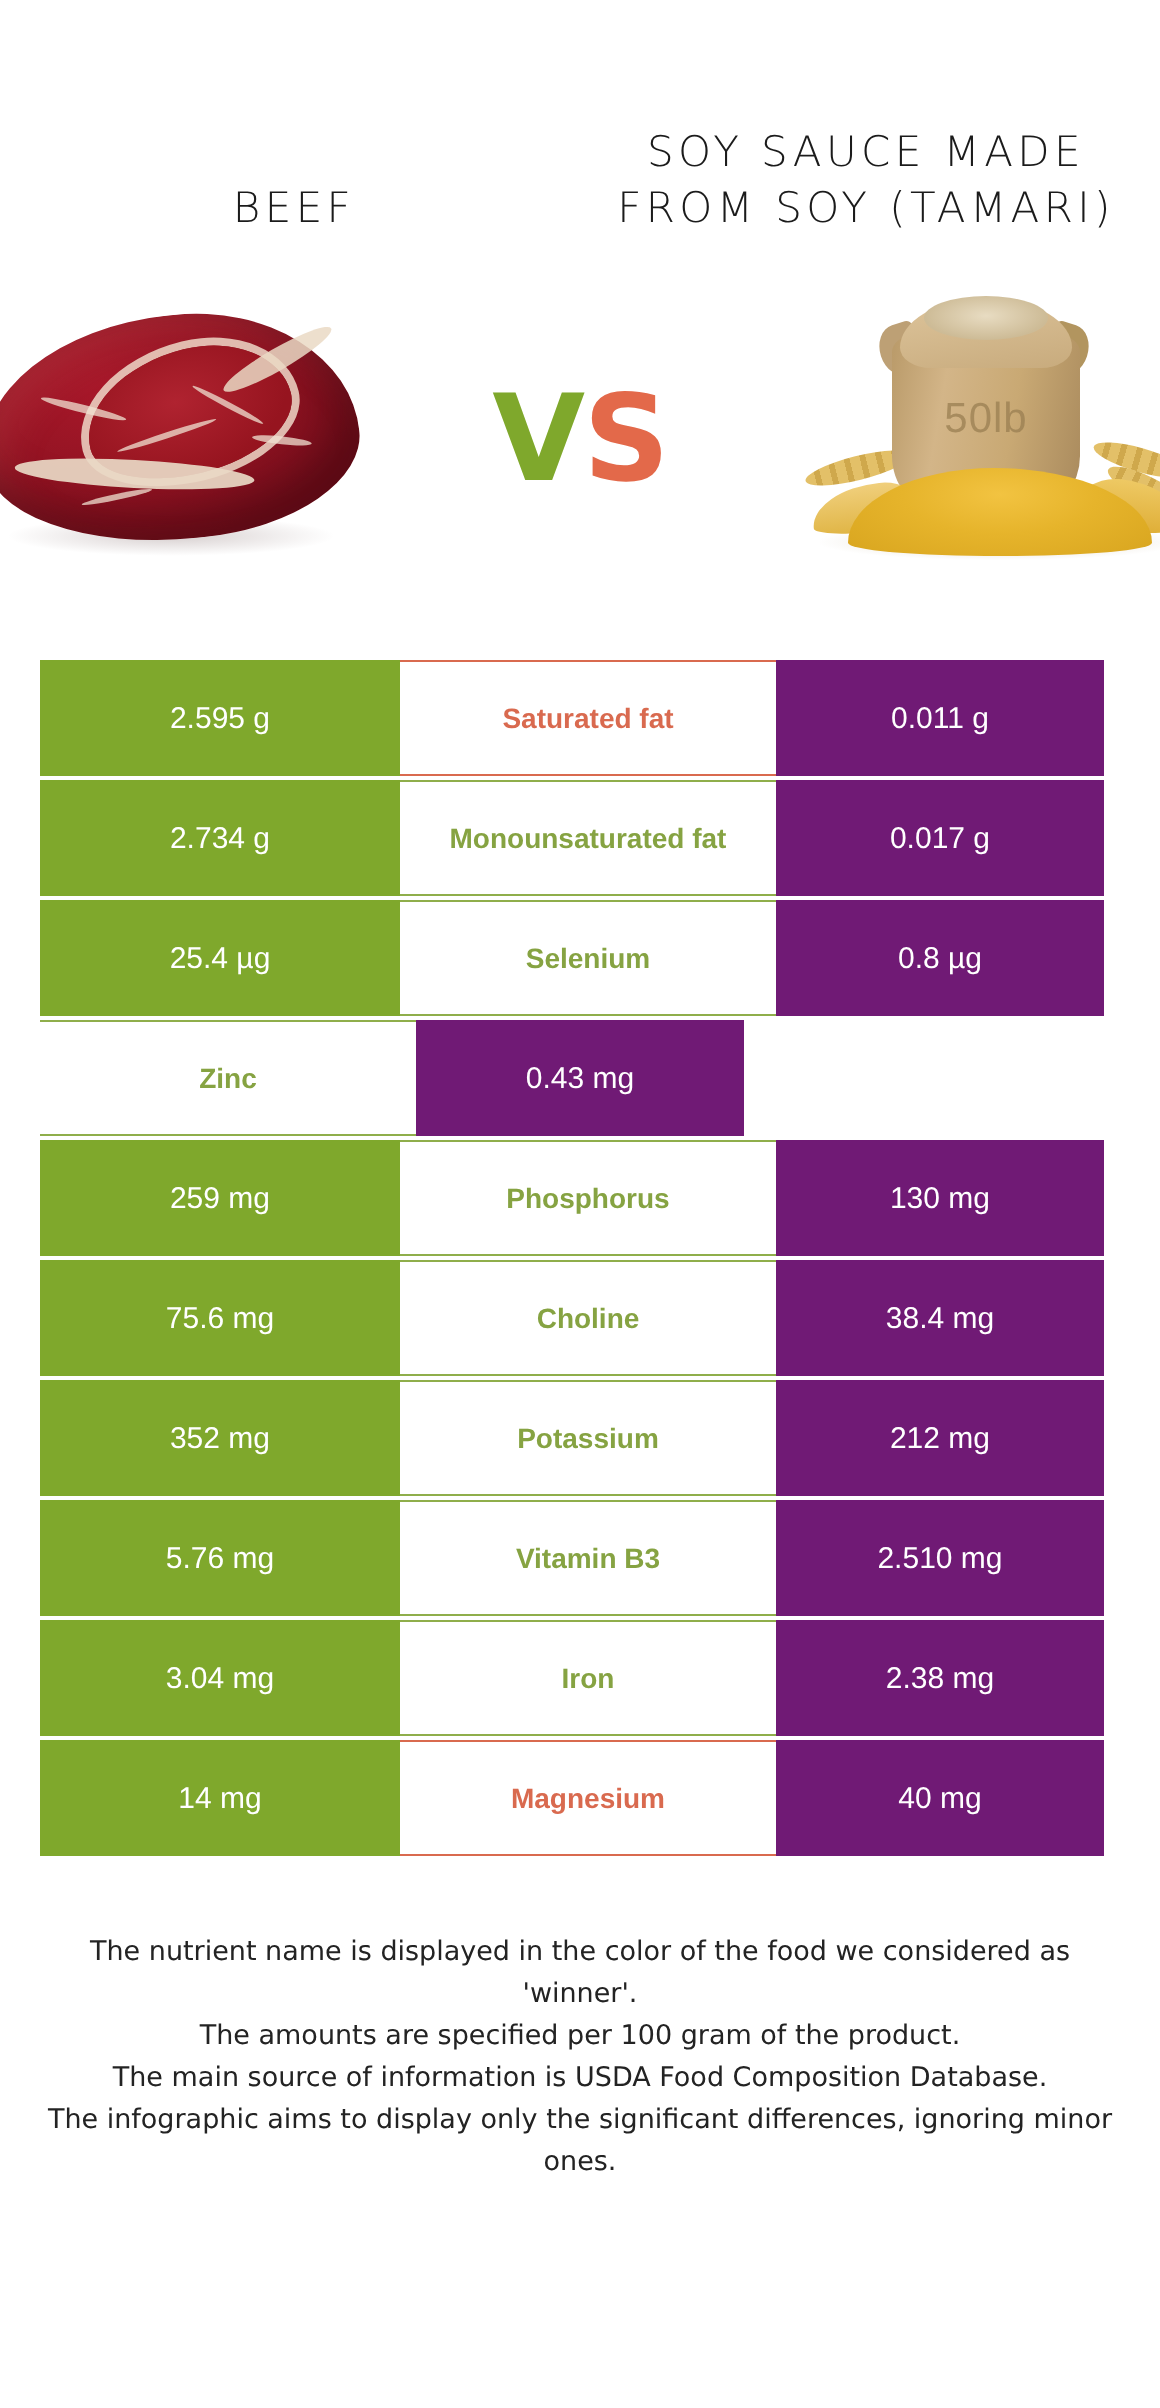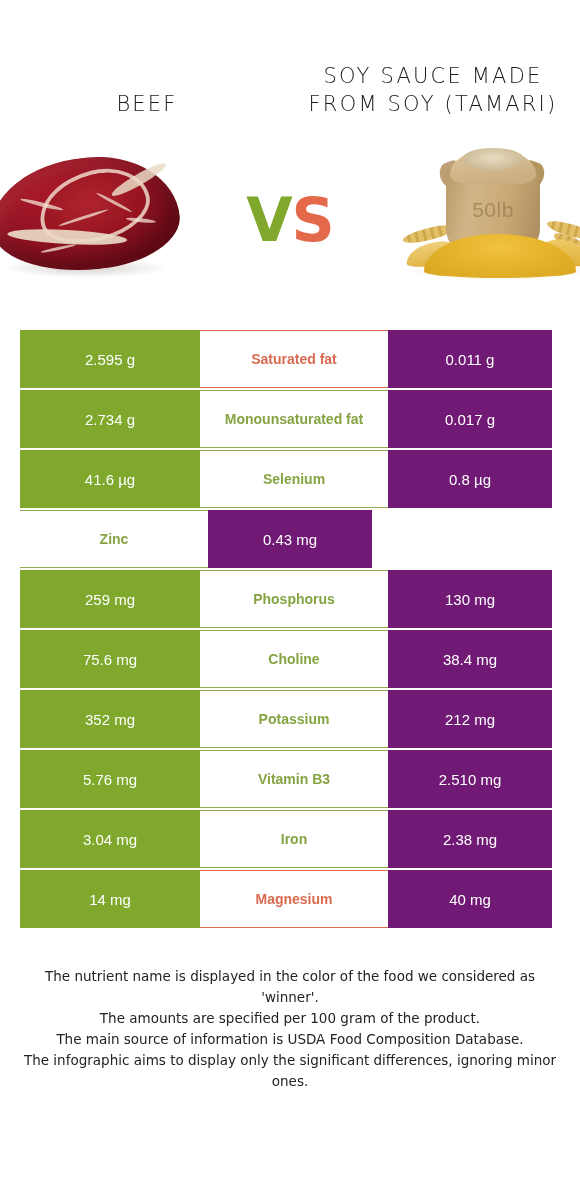--- a/index.html
+++ b/index.html
@@ -289,21 +289,21 @@
       <div class="cell cell-left">2.595 g</div>
       <div class="cell cell-mid">Saturated fat</div>
       <div class="cell cell-right">0.011 g</div>
     </div>
     <div class="row win-green">
       <div class="cell cell-left">2.734 g</div>
       <div class="cell cell-mid">Monounsaturated fat</div>
       <div class="cell cell-right">0.017 g</div>
     </div>
     <div class="row win-green">
-      <div class="cell cell-left">41.6 µg</div>
+      <div class="cell cell-left">25.4 µg</div>
       <div class="cell cell-mid">Selenium</div>
       <div class="cell cell-right">0.8 µg</div>
     </div>
     <div class="row win-green">
       <div class="cell cell-mid">Zinc</div>
       <div class="cell cell-right">0.43 mg</div>
     </div>
     <div class="row win-green">
       <div class="cell cell-left">259 mg</div>
       <div class="cell cell-mid">Phosphorus</div>

